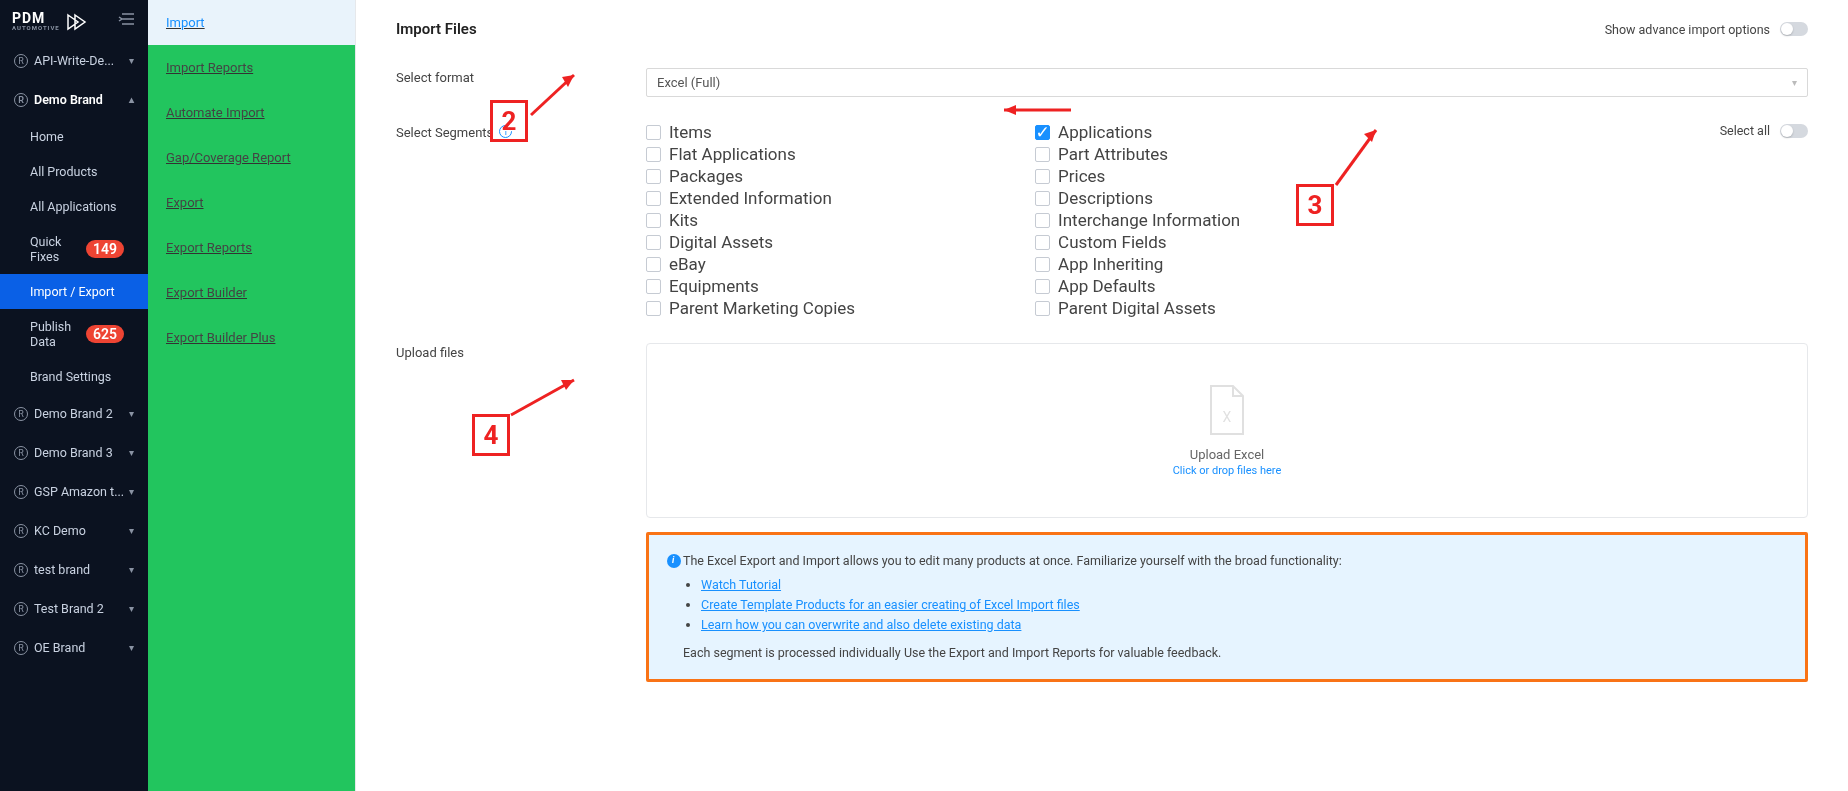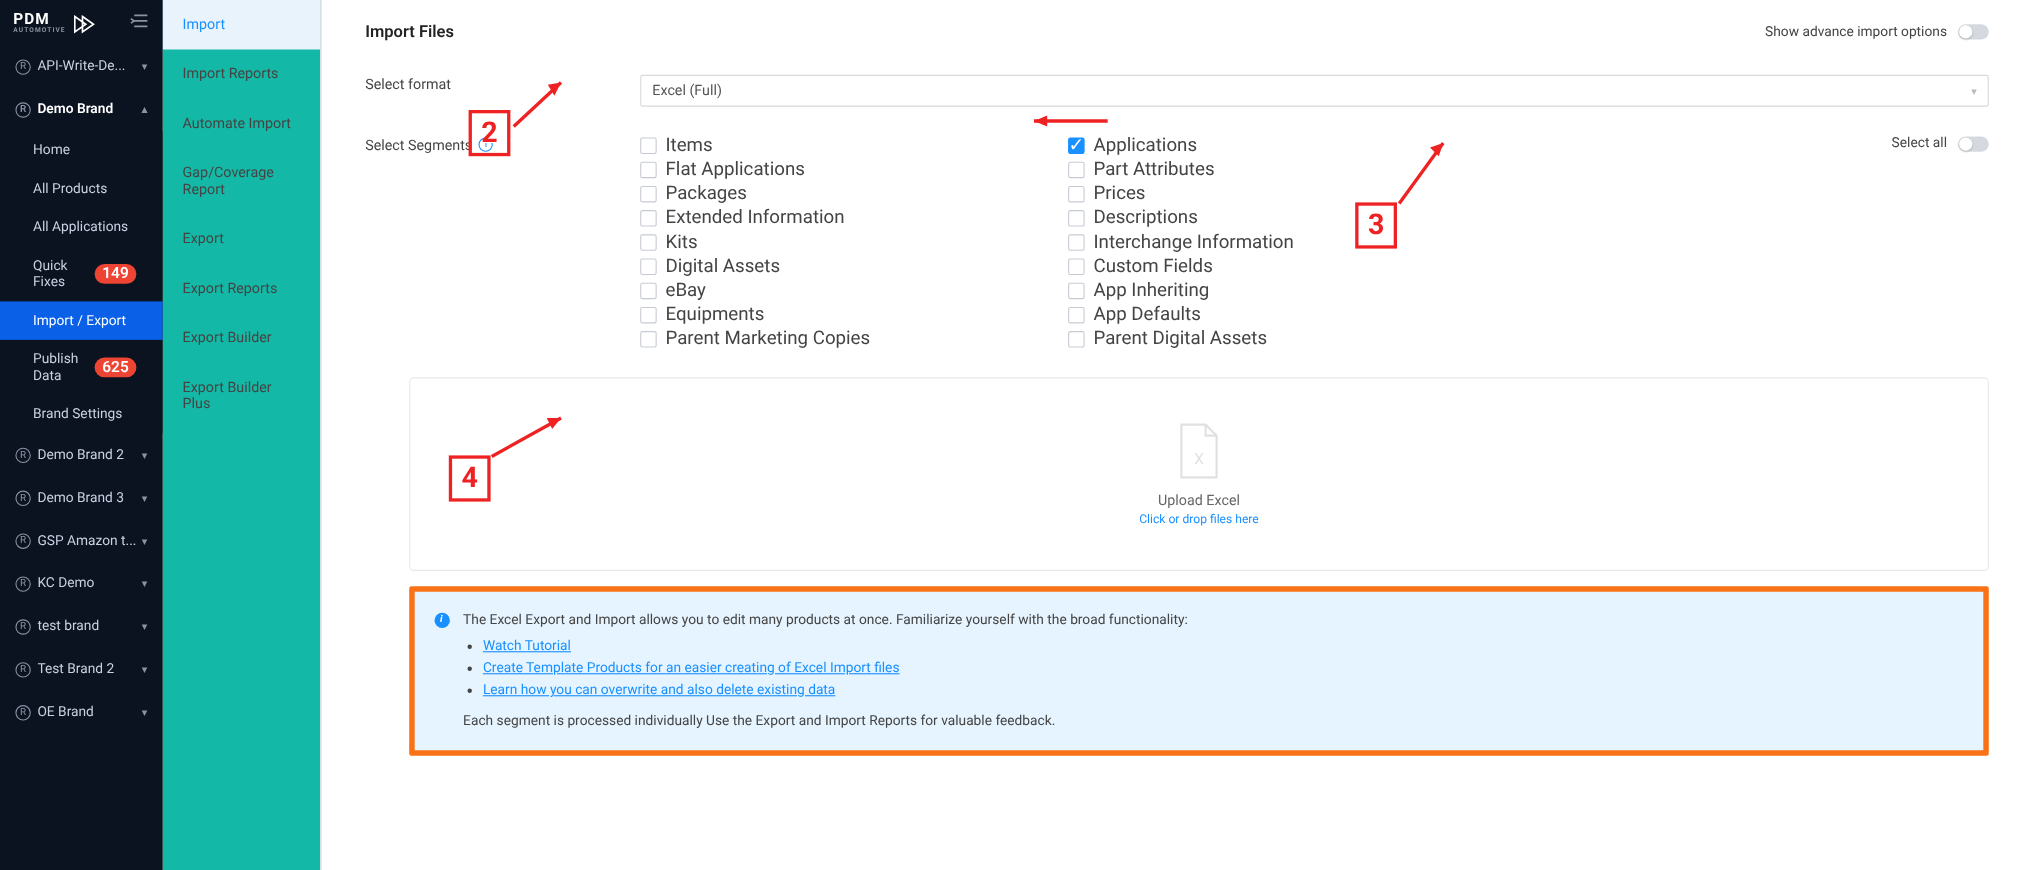--- a/index.html
+++ b/index.html
@@ -16,21 +16,21 @@
 .brand-item.expanded { color: #fff; font-weight: 600; }
 .brand-item .r-badge { display: inline-flex; align-items: center; justify-content: center; width: 14px; height: 14px; border: 1px solid #8a93a3; border-radius: 50%; font-size: 9px; margin-right: 6px; color: #8a93a3; }
 .brand-item .label { flex: 1; white-space: nowrap; overflow: hidden; text-overflow: ellipsis; }
 .chev { font-size: 10px; color: #8a93a3; }
 .subnav { background: #0b1220; }
 .subnav-item { display: flex; align-items: center; justify-content: space-between; padding: 10px 24px 10px 30px; color: #c9d2e1; cursor: pointer; font-size: 12.5px; }
 .subnav-item.active { background: #0a60e6; color: #fff; }
 .subnav-item .badge { background: #e43; color: #fff; border-radius: 9px; padding: 1px 7px; font-size: 14px; font-weight: 600; }
 
 
-.sidebar2 { width: 144px; background: #14b8a6; border-right: 1px solid #e6e8eb; overflow-y: auto; }
+.sidebar2 { width: 208px; background: #22c55e; border-right: 1px solid #e6e8eb; overflow-y: auto; text-decoration: underline; }
 .nav2-item { padding: 15px 18px; color: #444; cursor: pointer; font-size: 13px; }
 .nav2-item.active { background: #e9f3fb; color: #1890ff; }
 
 
 .main { flex: 1; padding: 20px 40px; overflow-y: auto; position: relative; }
 .page-head { display: flex; justify-content: space-between; align-items: center; margin-bottom: 30px; }
 .page-title { font-size: 15px; font-weight: 600; color: #222; }
 .adv-opts { display: flex; align-items: center; gap: 10px; color: #444; font-size: 12.5px; }
 .toggle { width: 28px; height: 14px; background: #d5d9df; border-radius: 8px; position: relative; cursor: pointer; }
 .toggle::after { content: ''; position: absolute; width: 12px; height: 12px; background: #fff; border-radius: 50%; top: 1px; left: 1px; box-shadow: 0 1px 2px rgba(0,0,0,.2); }
@@ -49,21 +49,21 @@
 .chk { display: flex; align-items: center; gap: 8px; color: #444; cursor: pointer; font-size: 17px; line-height: 18px; }
 .chk-box { width: 15px; height: 15px; border: 1px solid #c6cbd3; border-radius: 2px; display: inline-flex; align-items: center; justify-content: center; background: #fff; }
 .chk.checked .chk-box { background: #1890ff; border-color: #1890ff; color: #fff; }
 .select-all { display: flex; align-items: center; gap: 10px; color: #444; font-size: 12.5px; margin-left: auto; }
 
 .upload-box { border: 1px solid #e6e8eb; border-radius: 4px; padding: 40px 20px; text-align: center; color: #666; cursor: pointer; }
 .upload-icon { width: 44px; height: 52px; margin: 0 auto 8px; opacity: .25; }
 .upload-title { color: #666; font-size: 13px; }
 .upload-sub { color: #1890ff; font-size: 11px; margin-top: 2px; }
 
-.info-panel { background: #e6f4ff; border: 5px solid #f97316; border-radius: 2px; padding: 16px 18px; display: flex; gap: 12px; margin-top: 14px; }
+.info-panel { background: #e6f4ff; border: 3px solid #f97316; border-radius: 2px; padding: 16px 18px; display: flex; gap: 2px; margin-top: 14px; }
 .info-dot { width: 14px; height: 14px; background: #1890ff; border-radius: 50%; flex-shrink: 0; margin-top: 3px; position: relative; }
 .info-dot::after { content: 'i'; color: #fff; font-size: 9px; font-weight: 700; font-style: italic; position: absolute; left: 5px; top: 1px; }
 .info-body { color: #444; font-size: 12.5px; line-height: 1.6; }
 .info-body ul { margin: 4px 0 8px 18px; }
 .info-body a { color: #1890ff; text-decoration: underline; }
 
 
 .anno { position: absolute; pointer-events: none; z-index: 100; }
 .anno-box { border: 3px solid #e22; font-size: 26px; font-weight: 700; color: #e22; display: flex; align-items: center; justify-content: center; background: rgba(255,255,255,0); text-shadow: 1px 1px 0 #fff; }
 svg.arrow { position: absolute; pointer-events: none; z-index: 99; overflow: visible; }
@@ -286,20 +286,21 @@
             </div>
         </div>
         <div class="select-all">
           <span>Select all</span>
           <div class="toggle"></div>
         </div>
       </div>
     </div>
 
     <div class="form-row">
+      <div class="form-label">Upload files</div>
       <div class="form-body">
         <div class="upload-box">
           <svg class="upload-icon" viewBox="0 0 44 52">
             <path d="M6 2h22l10 10v38H6z" fill="none" stroke="#888" stroke-width="2"></path>
             <path d="M28 2v10h10" fill="none" stroke="#888" stroke-width="2"></path>
             <text x="22" y="38" text-anchor="middle" font-size="14" fill="#888">X</text>
           </svg>
           <div class="upload-title">Upload Excel</div>
           <div class="upload-sub">Click or drop files here</div>
         </div>

